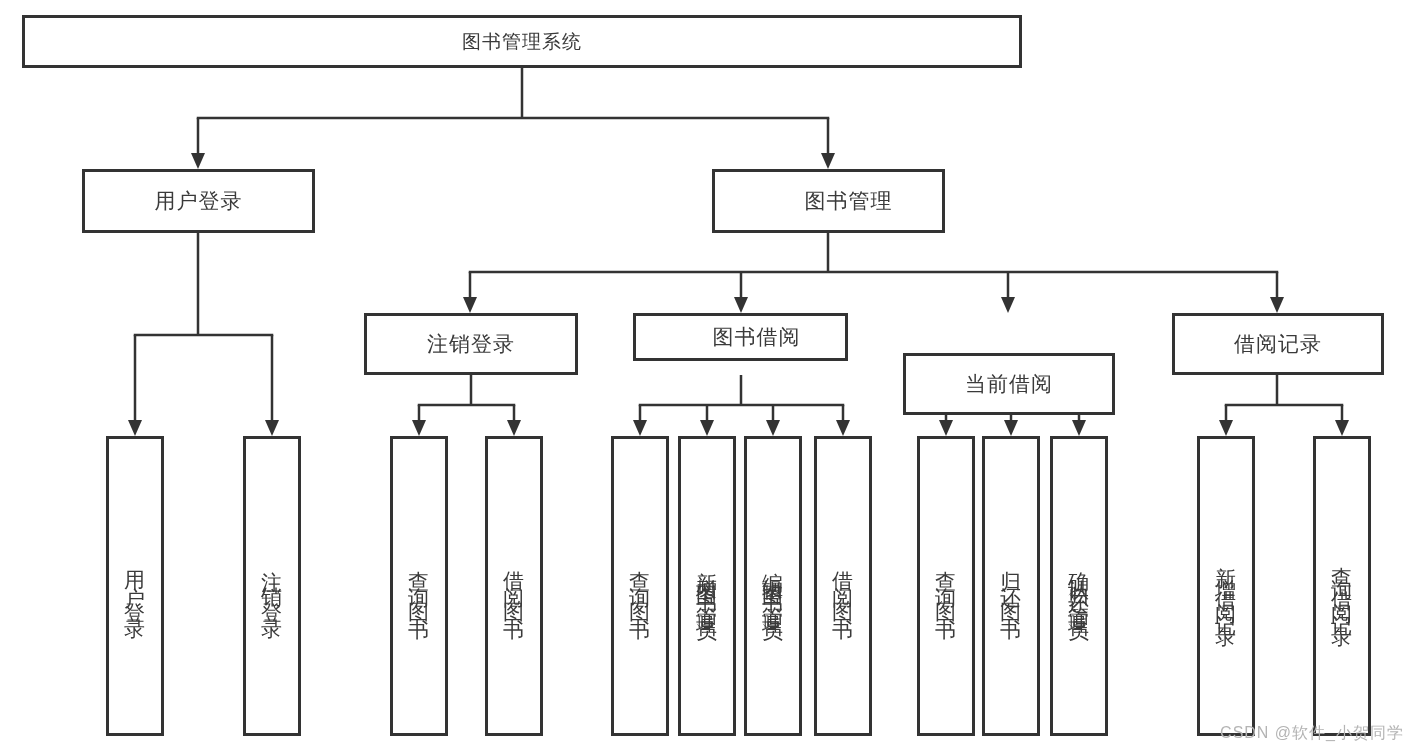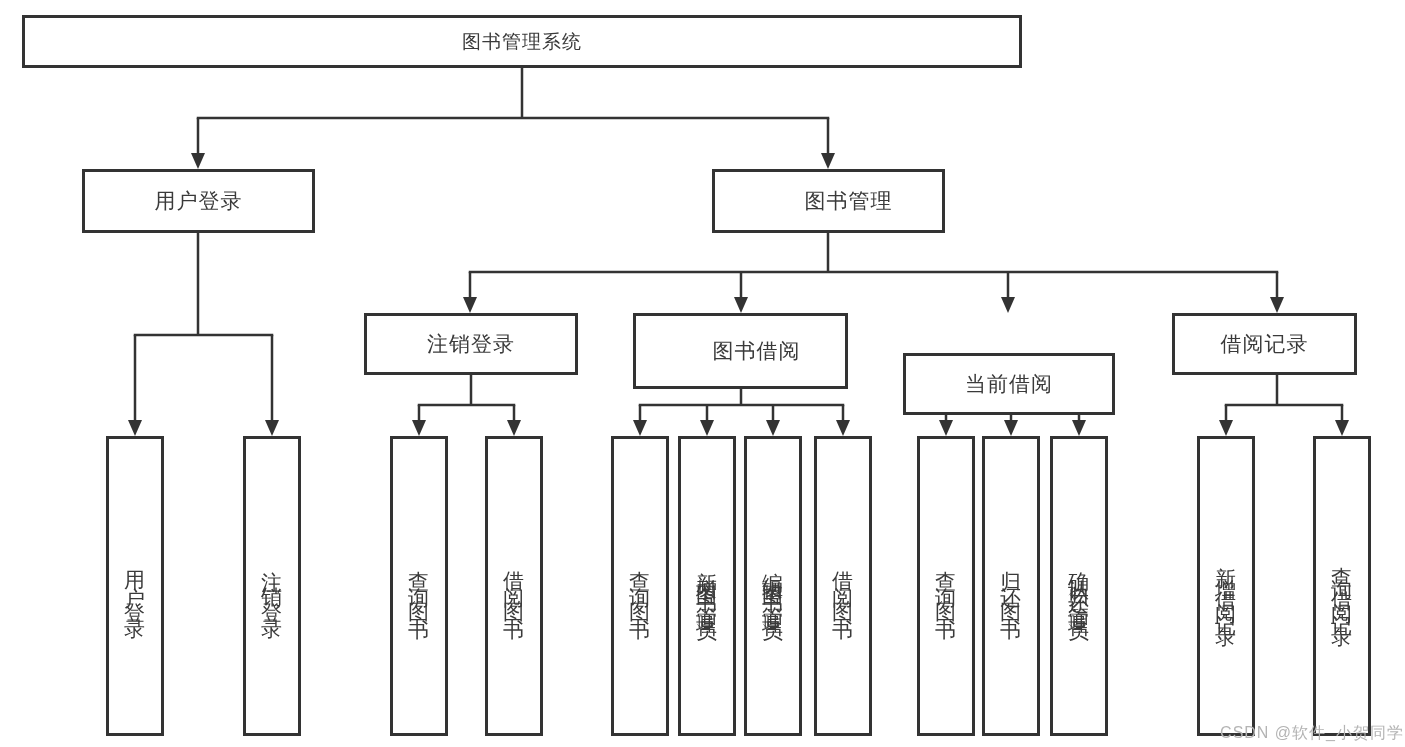--- a/index.html
+++ b/index.html
@@ -131,27 +131,27 @@
   <div class="node hbox" style="left:82px;top:169px;width:233px;height:64px;">
     <span>用户登录</span>
   </div>
   <div class="node hbox" style="left:712px;top:169px;width:233px;height:64px;padding-left:40px;">
     <span>图书管理</span>
   </div>
 
   <div class="node hbox" style="left:364px;top:313px;width:214px;height:62px;">
     <span>注销登录</span>
   </div>
-  <div class="node hbox" style="left:633px;top:313px;width:215px;height:76px;padding-left:32px;">
+  <div class="node hbox" style="left:633px;top:313px;width:215px;height:48px;padding-left:32px;">
     <span>图书借阅</span>
   </div>
   <div class="node hbox" style="left:903px;top:313px;width:212px;height:62px;margin-top:40px;">
     <span>当前借阅</span>
   </div>
-  <div class="node hbox" style="left:1172px;top:313px;width:185px;height:62px;">
+  <div class="node hbox" style="left:1172px;top:313px;width:212px;height:62px;">
     <span>借阅记录</span>
   </div>
 
   <div class="node vbox" style="left:106px;">
     <span class="vtext" style="letter-spacing: 16px;">用户登录</span>
   </div>
   <div class="node vbox" style="left:243px;">
     <span class="vtext" style="letter-spacing: 16px;">注销登录</span>
   </div>
 

